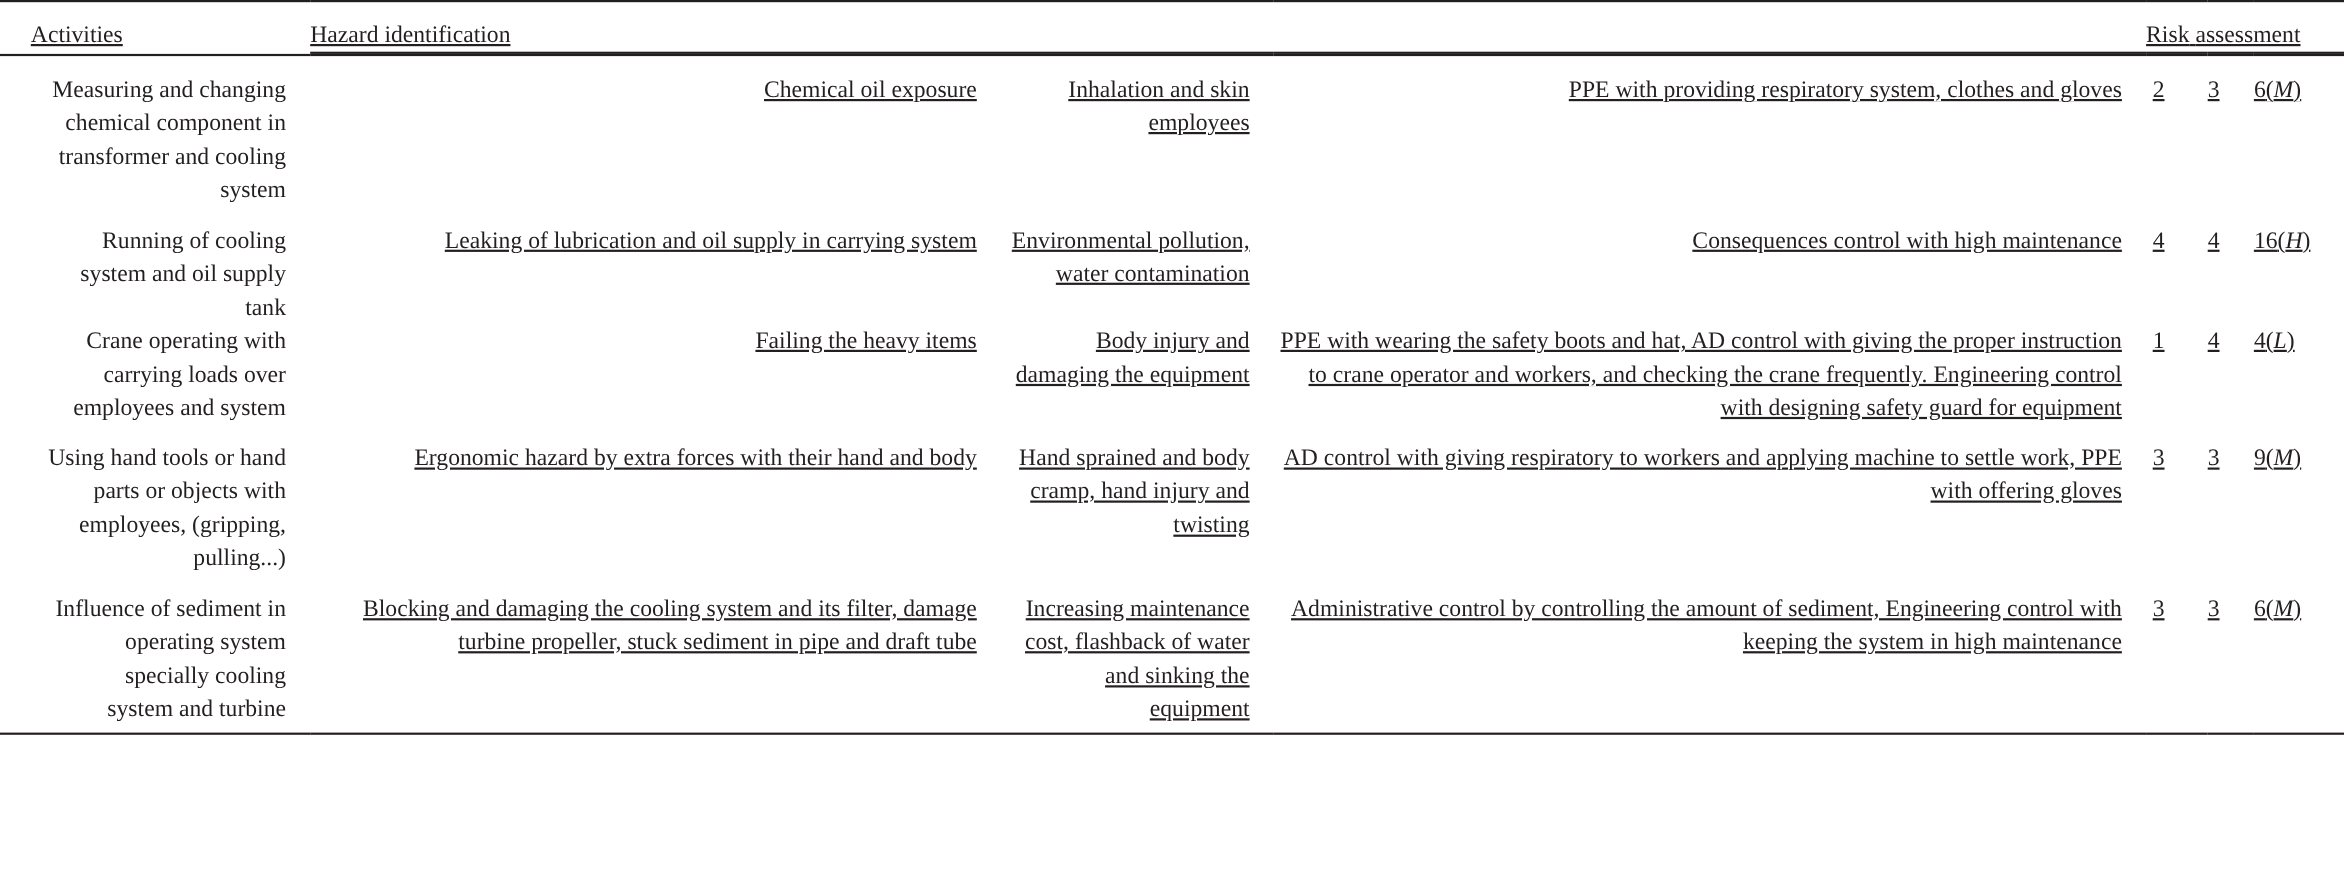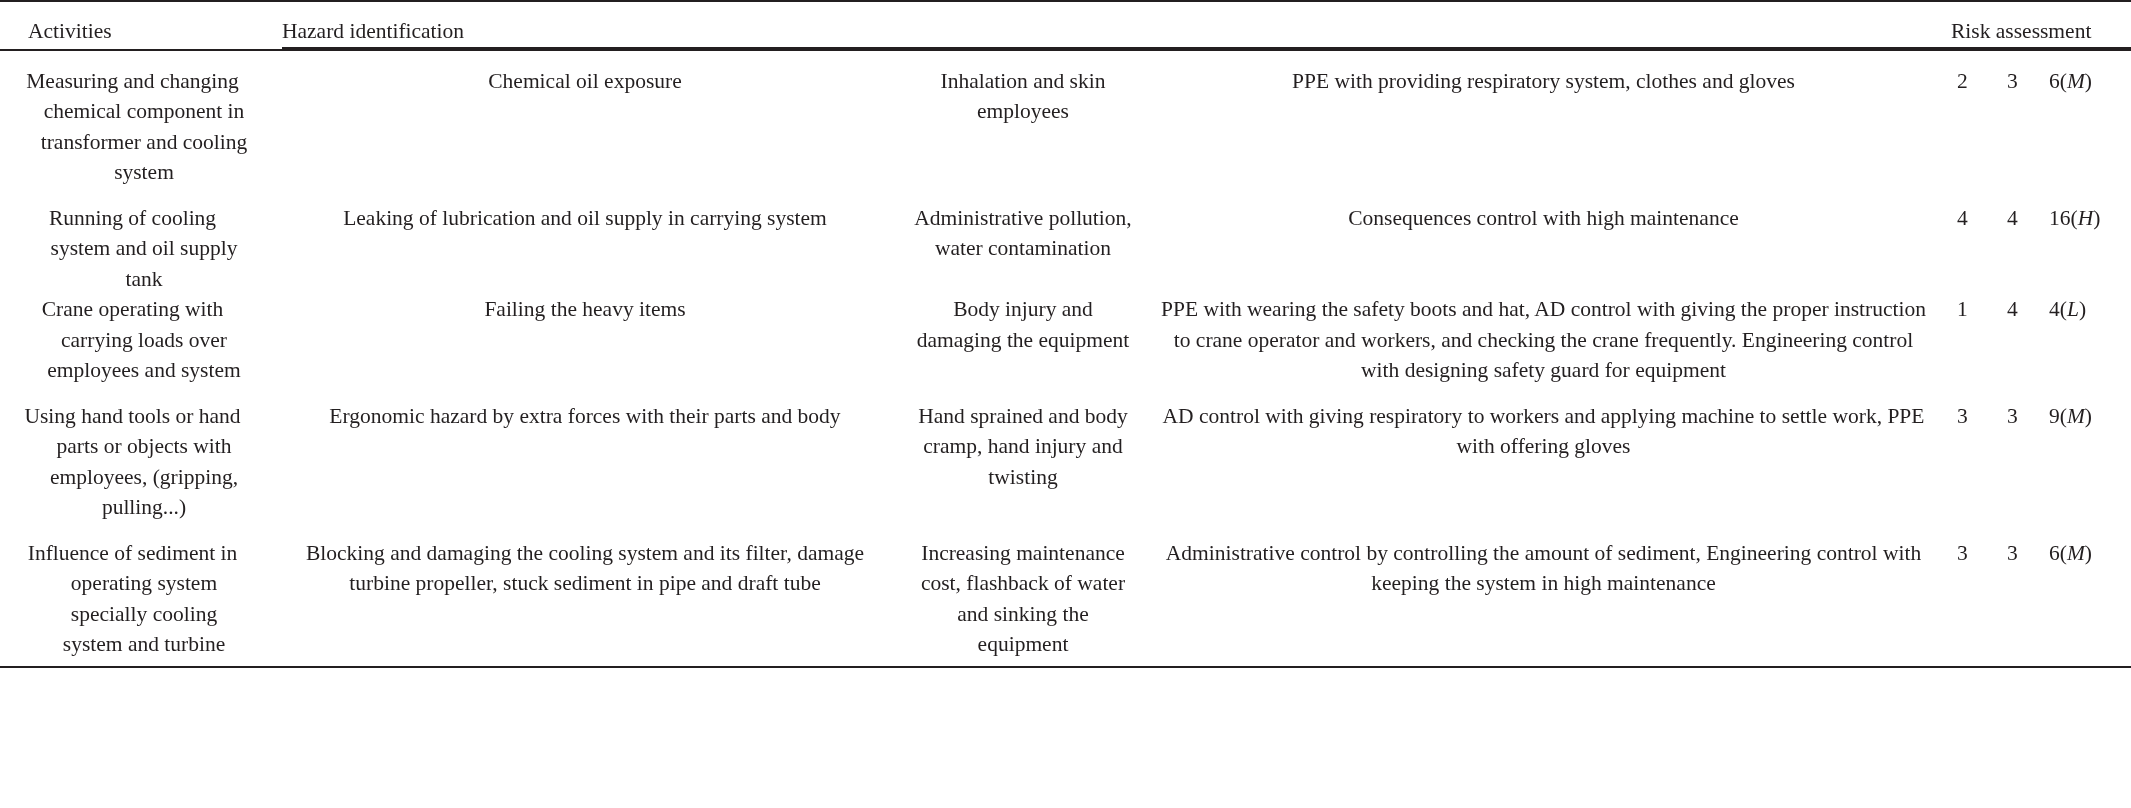--- a/index.html
+++ b/index.html
@@ -13,20 +13,21 @@
     font-family: "Liberation Serif", "DejaVu Serif", serif;
     color: #231f20;
     overflow: hidden;
   }
 
   .table-wrap {
     position: relative;
     width: 2131px;
     box-sizing: border-box;
     padding: 0;
+    text-decoration: underline;
   }
 
   table.risk-table {
     width: 2131px;
     border-collapse: collapse;
     table-layout: fixed;
     font-size: 21.5px;
     line-height: 1.42;
   }
 
@@ -80,21 +81,21 @@
   tr.sub-head td.pad-left { padding-left: 28px; }
   tr.sub-head td.lsr {
     font-style: italic;
     text-align: left;
   }
 
   
   td.cell {
     vertical-align: top;
     padding: 0 22px 0 0;
-    text-align: center;
+    text-align: right;
   }
   
   td.cell.hanging {
     padding-left: 28px;
     text-indent: -23px;
     margin-left: 0;
   }
   td.cell.hanging > span {
     display: inline-block;
     padding-left: 23px;
@@ -170,21 +171,21 @@
         <td class="cell num l row-gap-top">2</td>
         <td class="cell num row-gap-top">3</td>
         <td class="cell num rcell row-gap-top"><span>6</span>(<span class="ital">M</span>)</td>
       </tr>
 
       <tr>
         <td class="cell hanging row-gap-top">
           <span>Running of cooling system and oil supply tank</span>
         </td>
         <td class="cell hazard-col row-gap-top">Leaking of lubrication and oil supply in carrying system</td>
-        <td class="cell conseq-col row-gap-top">Administrative pollution, water contamination</td>
+        <td class="cell conseq-col row-gap-top">Environmental pollution, water contamination</td>
         <td class="cell control-col row-gap-top">Consequences control with high maintenance</td>
         <td class="cell num l row-gap-top">4</td>
         <td class="cell num row-gap-top">4</td>
         <td class="cell num rcell row-gap-top"><span>16</span>(<span class="ital">H</span>)</td>
       </tr>
 
       <tr>
         <td class="cell hanging">
           <span>Crane operating with carrying loads over employees and system</span>
         </td>
@@ -193,21 +194,21 @@
         <td class="cell control-col">PPE with wearing the safety boots and hat, AD control with giving the proper instruction to crane operator and workers, and checking the crane frequently. Engineering control with designing safety guard for equipment</td>
         <td class="cell num l">1</td>
         <td class="cell num">4</td>
         <td class="cell num rcell"><span>4</span>(<span class="ital">L</span>)</td>
       </tr>
 
       <tr>
         <td class="cell hanging row-gap-top">
           <span>Using hand tools or hand parts or objects with employees, (gripping, pulling...)</span>
         </td>
-        <td class="cell hazard-col row-gap-top">Ergonomic hazard by extra forces with their parts and body</td>
+        <td class="cell hazard-col row-gap-top">Ergonomic hazard by extra forces with their hand and body</td>
         <td class="cell conseq-col row-gap-top">Hand sprained and body cramp, hand injury and twisting</td>
         <td class="cell control-col row-gap-top">AD control with giving respiratory to workers and applying machine to settle work, PPE with offering gloves</td>
         <td class="cell num l row-gap-top">3</td>
         <td class="cell num row-gap-top">3</td>
         <td class="cell num rcell row-gap-top"><span>9</span>(<span class="ital">M</span>)</td>
       </tr>
 
       <tr>
         <td class="cell hanging row-gap-top row-gap-bot">
           <span>Influence of sediment in operating system specially cooling system and turbine</span>

